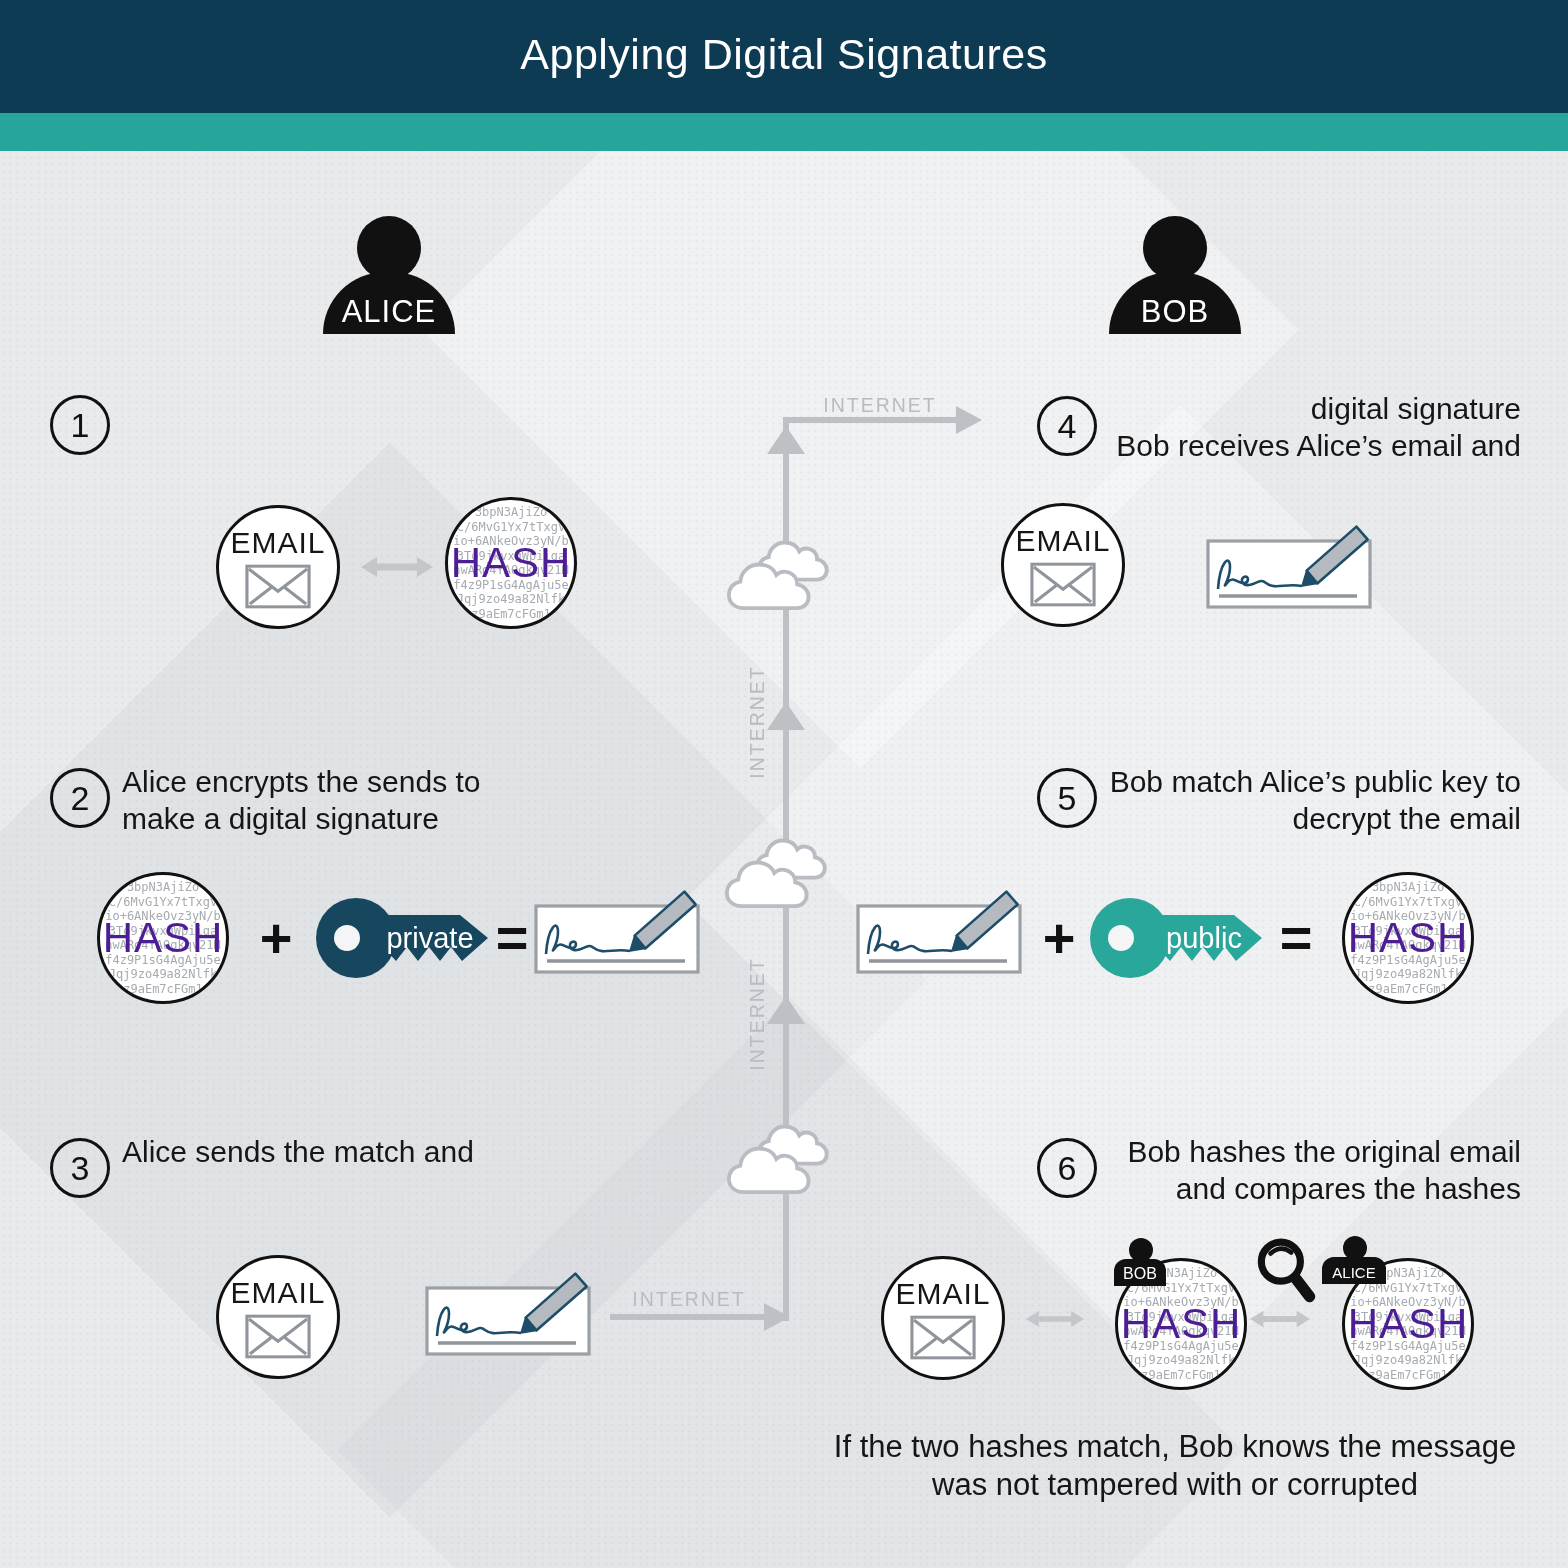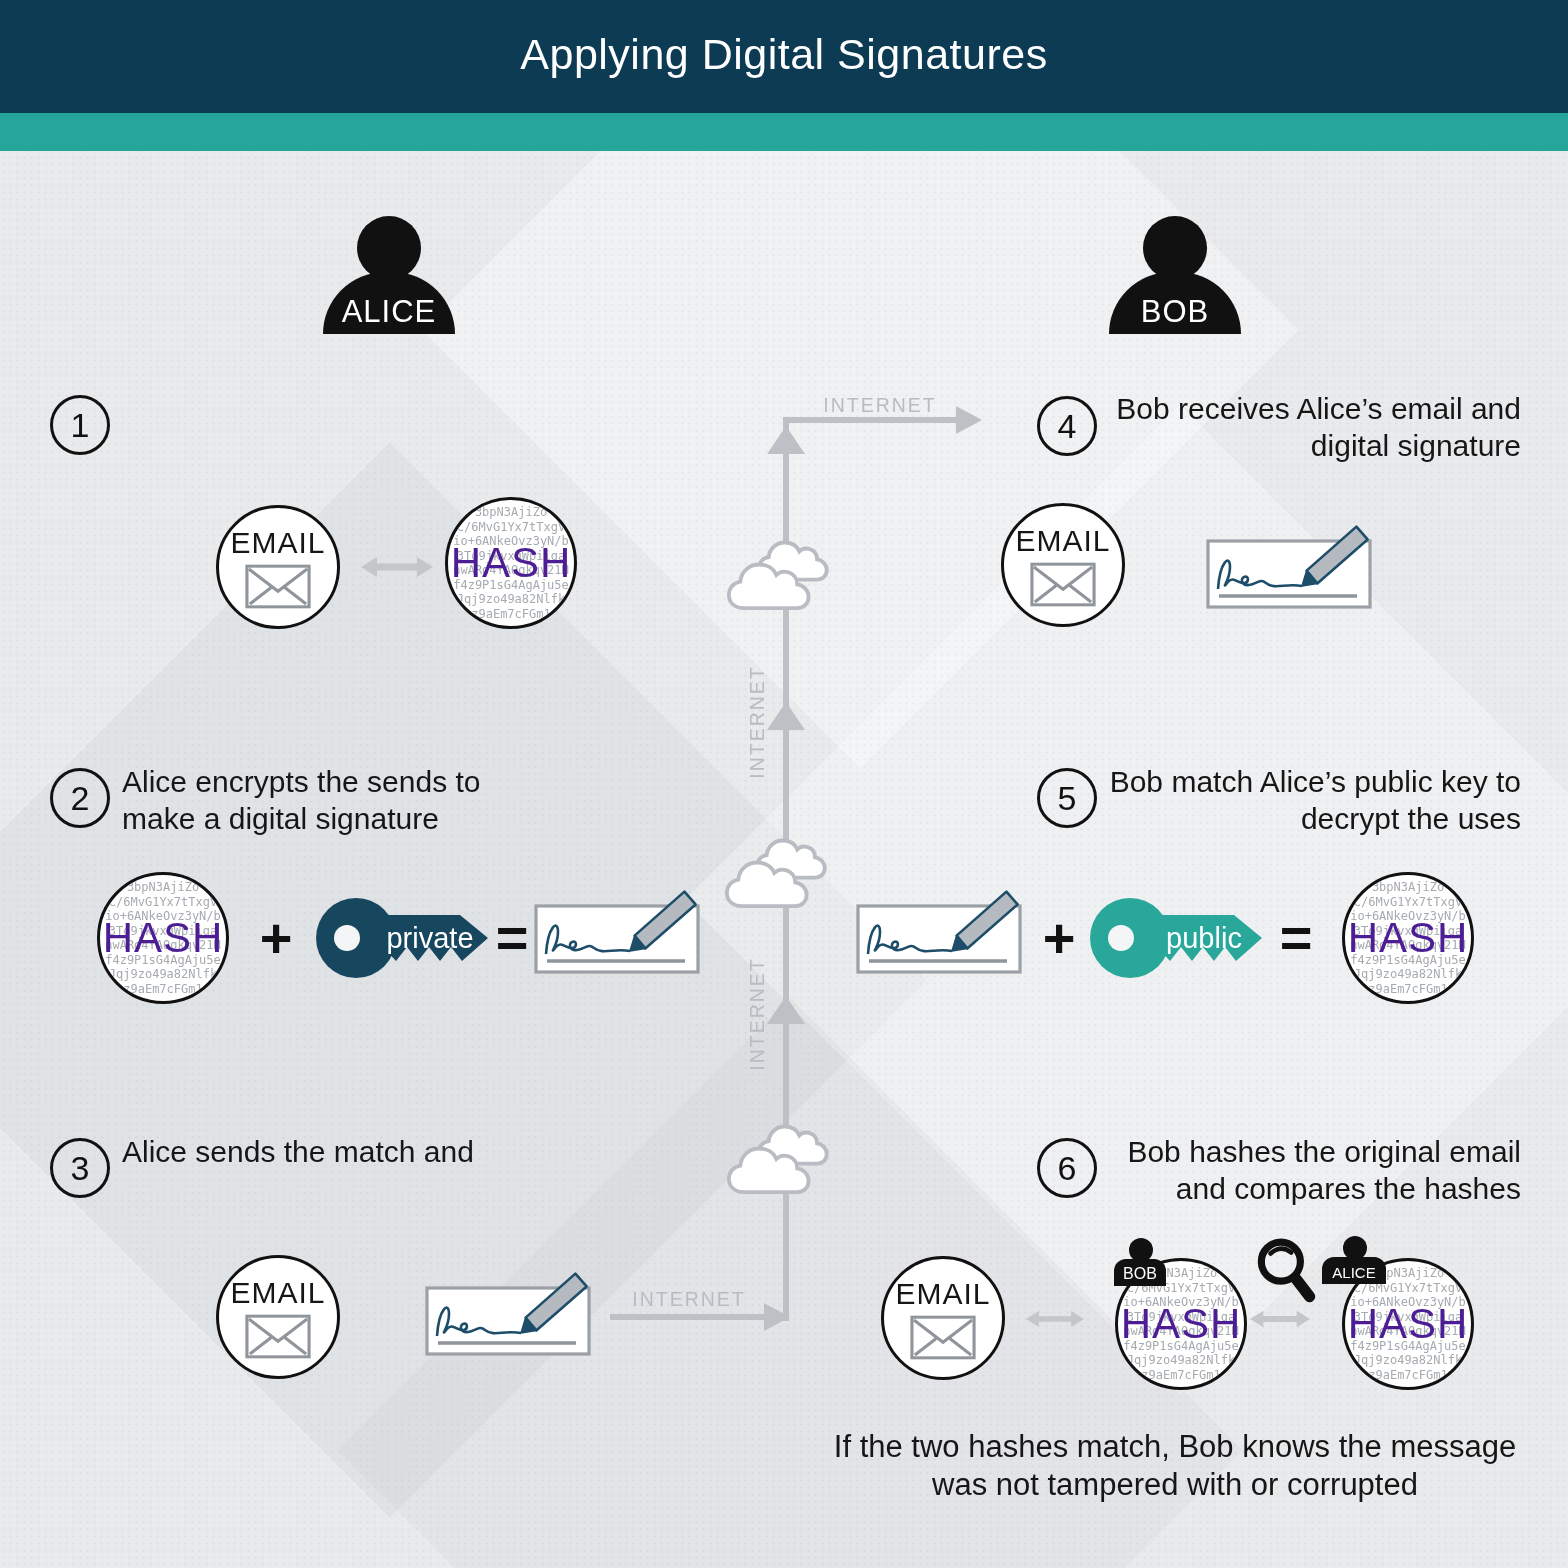--- a/index.html
+++ b/index.html
@@ -201,27 +201,27 @@
   <div class="step-text st2">
     <div>Alice encrypts the sends to</div>
     <div>make a digital signature</div>
   </div>
   <div class="step-circle sc3">3</div>
   <div class="step-text st3">
     <div>Alice sends the match and</div>
   </div>
   <div class="step-circle sc4">4</div>
   <div class="step-text st4 ta-r">
+    <div>digital signature</div>
     <div>Bob receives Alice’s email and</div>
-    <div>digital signature</div>
   </div>
   <div class="step-circle sc5">5</div>
   <div class="step-text st5 ta-r">
     <div>Bob match Alice’s public key to</div>
-    <div>decrypt the uses</div>
+    <div>decrypt the email</div>
   </div>
   <div class="step-circle sc6">6</div>
   <div class="step-text st6 ta-r">
     <div>Bob hashes the original email</div>
     <div>and compares the hashes</div>
   </div>
 
   <div class="email-circle em1">
     <div class="email-label">EMAIL</div>
     <svg width="66" height="45" viewBox="0 0 68 46">

